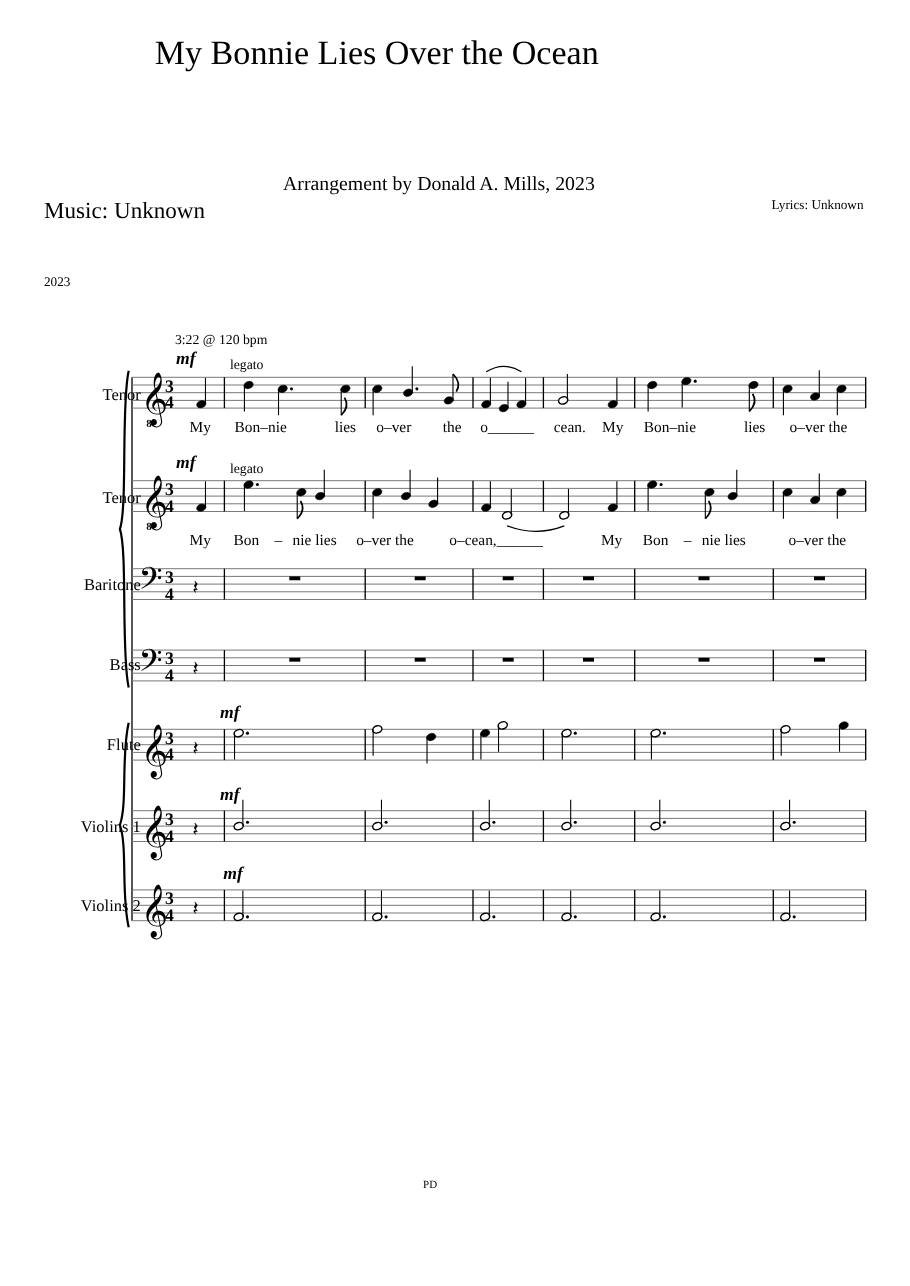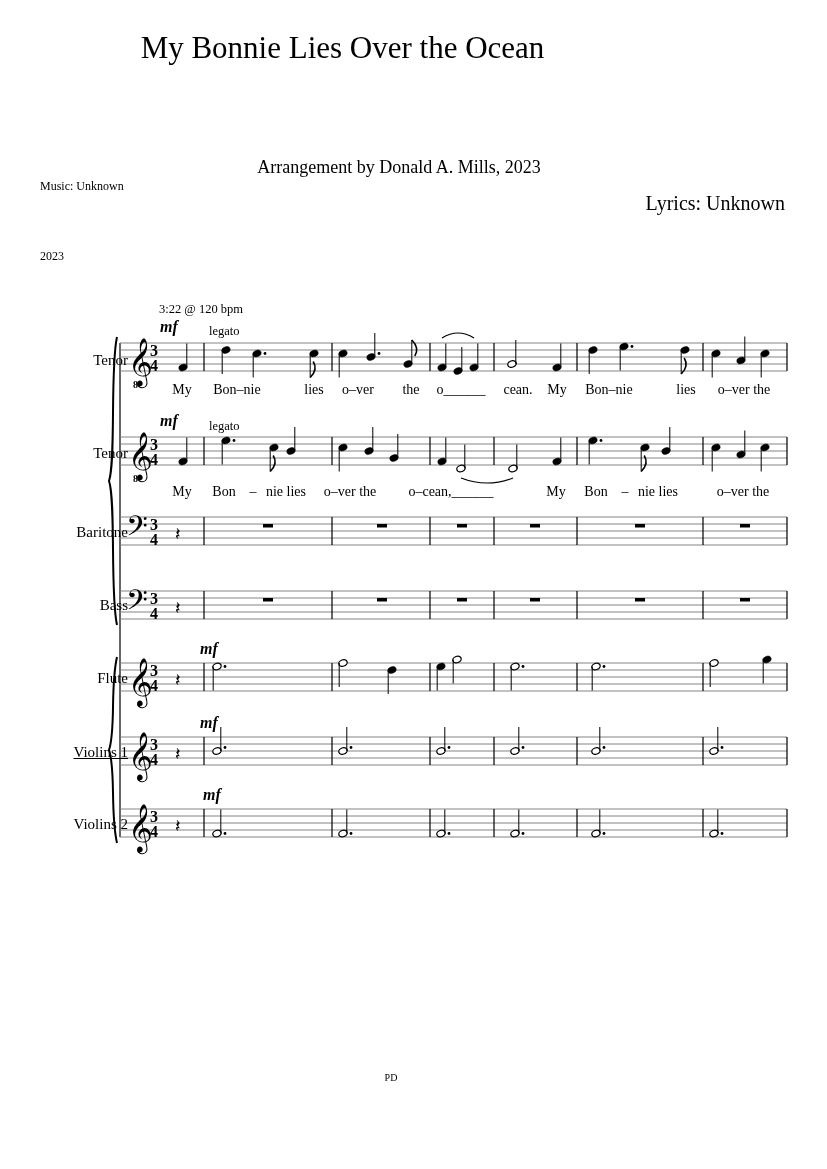--- a/index.html
+++ b/index.html
@@ -1,22 +1,22 @@
 <!DOCTYPE html>
 <html><head>
 <meta charset="utf-8">
 <style>
   html, body { margin:0; padding:0; background:#ffffff; }
   body { width:827px; height:1169px; position:relative; overflow:hidden;
          font-family:"Liberation Serif","DejaVu Serif",serif; color:#000; }
   .abs { position:absolute; white-space:nowrap; }
   #title { left:0; width:685px; top:30px; text-align:center; font-size:31px; }
   #arranger { left:0; width:798px; top:157px; text-align:center; font-size:18px; }
-  #composer { left:40px; top:179px; font-size:12px; }
-  #lyricist { right:42px; top:192px; font-size:20px; }
+  #composer { left:40px; top:179px; font-size:21px; }
+  #lyricist { right:42px; top:179px; font-size:12px; }
   #year { left:40px; top:249px; font-size:12px; }
   #tempo { left:159px; top:302px; font-size:12.5px; }
   #footer { left:0; width:782px; top:1072px; text-align:center; font-size:10px; }
   .inst-name { position:absolute; font-size:15px; text-align:center; right:699px; white-space:nowrap; }
   .lyric { position:absolute; font-size:14px; white-space:nowrap; transform:translateX(-50%); }
   .dyn { position:absolute; font-size:16px; font-weight:bold; font-style:italic; white-space:nowrap; }
   .expr { position:absolute; font-size:12.5px; white-space:nowrap; }
   svg#score { position:absolute; left:0; top:0; }
 </style>
 </head>
@@ -449,19 +449,19 @@
     <div class="lyric" style="left: 451px; top: 484px;">o–cean,______</div>
     <div class="lyric" style="left: 556px; top: 484px;">My</div>
     <div class="lyric" style="left: 596px; top: 484px;">Bon</div>
     <div class="lyric" style="left: 625px; top: 484px;">–</div>
     <div class="lyric" style="left: 658px; top: 484px;">nie lies</div>
     <div class="lyric" style="left: 743px; top: 484px;">o–ver the</div>
     <div class="inst-name" style="top: 524px;">Baritone</div>
     <div class="inst-name" style="top: 597px;">Bass</div>
     <div class="inst-name" style="top: 670px;">Flute</div>
     <div class="dyn" style="left: 200px; top: 640px;">mf</div>
-    <div class="inst-name" style="top: 744px; text-decoration: underline;">Violins 1</div>
+    <div class="inst-name" style="top: 744px;">Violins 1</div>
     <div class="dyn" style="left: 200px; top: 714px;">mf</div>
     <div class="inst-name" style="top: 816px;">Violins 2</div>
     <div class="dyn" style="left: 203px; top: 786px;">mf</div>
   </div>
 
 <div id="footer" class="abs">PD</div>
 
 </body></html>

